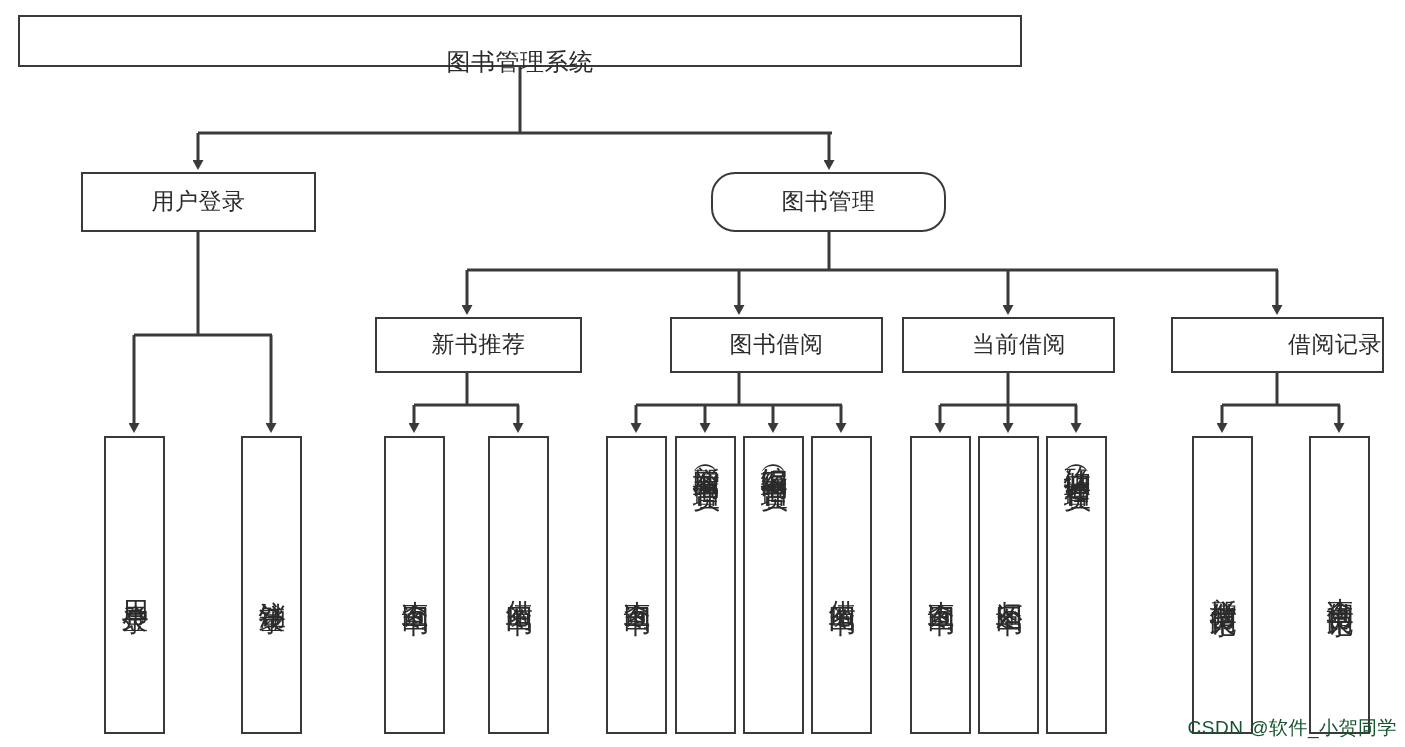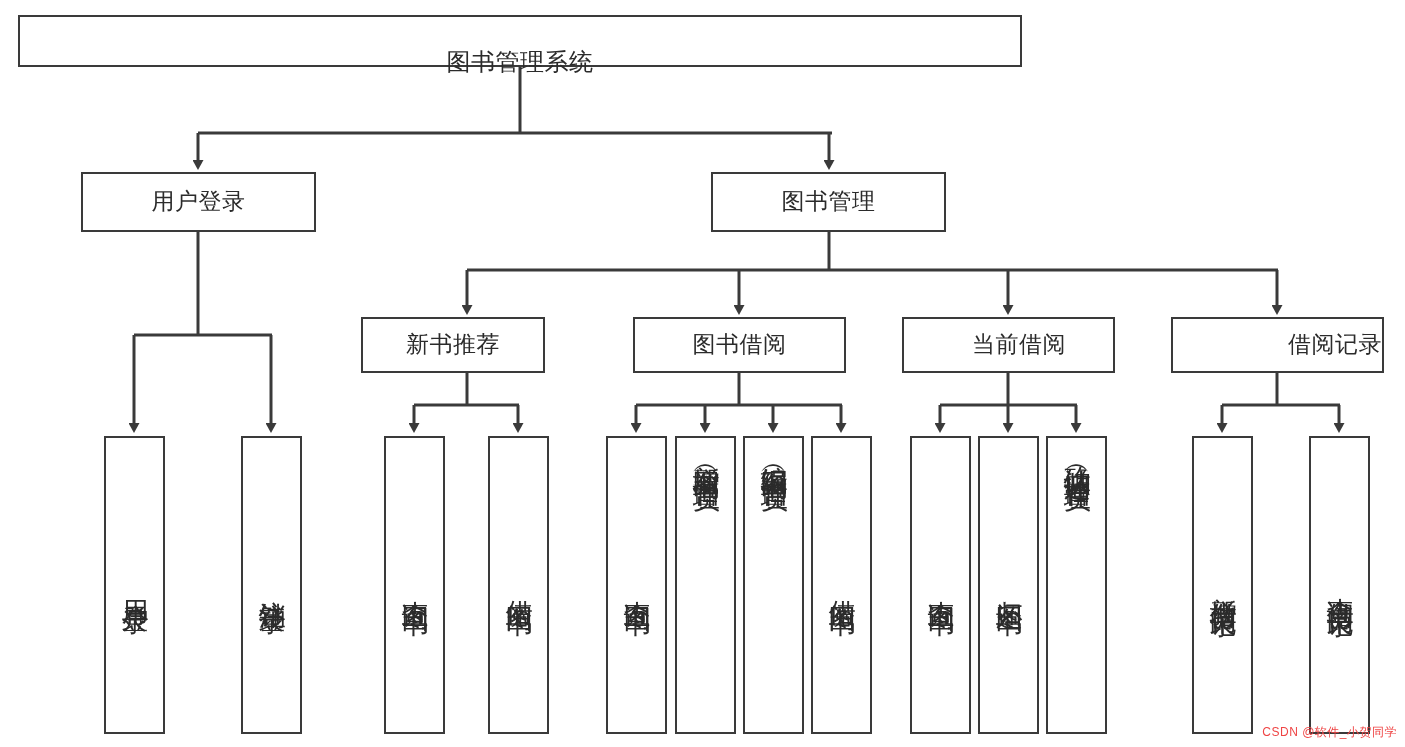--- a/index.html
+++ b/index.html
@@ -65,22 +65,22 @@
     margin: 0 auto;
   }
   .node.vert.centered {
     align-items: center;
     padding-top: 0;
   }
   .watermark {
     position: absolute;
     right: 8px;
     bottom: 6px;
-    font-size: 12px;
-    color: #ef4444;
+    font-size: 19px;
+    color: #14532d;
     white-space: nowrap;
     letter-spacing: 0.5px;
   }
 </style>
 </head>
 <body>
 
 <div id="canvas">
 
   <svg class="edges" viewBox="0 0 1405 747" xmlns="http://www.w3.org/2000/svg">
@@ -133,28 +133,28 @@
     </g>
   </svg>
 
   <div class="node root horiz" style="left:18px; top:15px; width:1004px; height:52px;">
     <span class="lbl">图书管理系统</span>
   </div>
 
   <div class="node horiz" style="left:81px; top:172px; width:235px; height:60px;">
     <span class="lbl">用户登录</span>
   </div>
-  <div class="node horiz" style="left:711px; top:172px; width:235px; height:60px;">
+  <div class="node horiz" style="left:711px; top:172px; width:235px; height:60px;border-radius:24px;">
     <span class="lbl">图书管理</span>
   </div>
 
-  <div class="node horiz" style="left:361px; top:317px; width:184px; height:56px;">
+  <div class="node horiz" style="left:375px; top:317px; width:207px; height:56px;">
     <span class="lbl">新书推荐</span>
   </div>
-  <div class="node horiz" style="left:633px; top:317px; width:213px; height:56px;">
+  <div class="node horiz" style="left:670px; top:317px; width:213px; height:56px;">
     <span class="lbl">图书借阅</span>
   </div>
   <div class="node horiz" style="left:902px; top:317px; width:213px; height:56px;padding-left:21px;">
     <span class="lbl">当前借阅</span>
   </div>
   <div class="node horiz" style="left:1171px; top:317px; width:213px; height:56px;justify-content:flex-end;">
     <span class="lbl">借阅记录</span>
   </div>
 
   <div class="node vert centered" style="left:104px; top:436px; width:61px; height:298px;">

